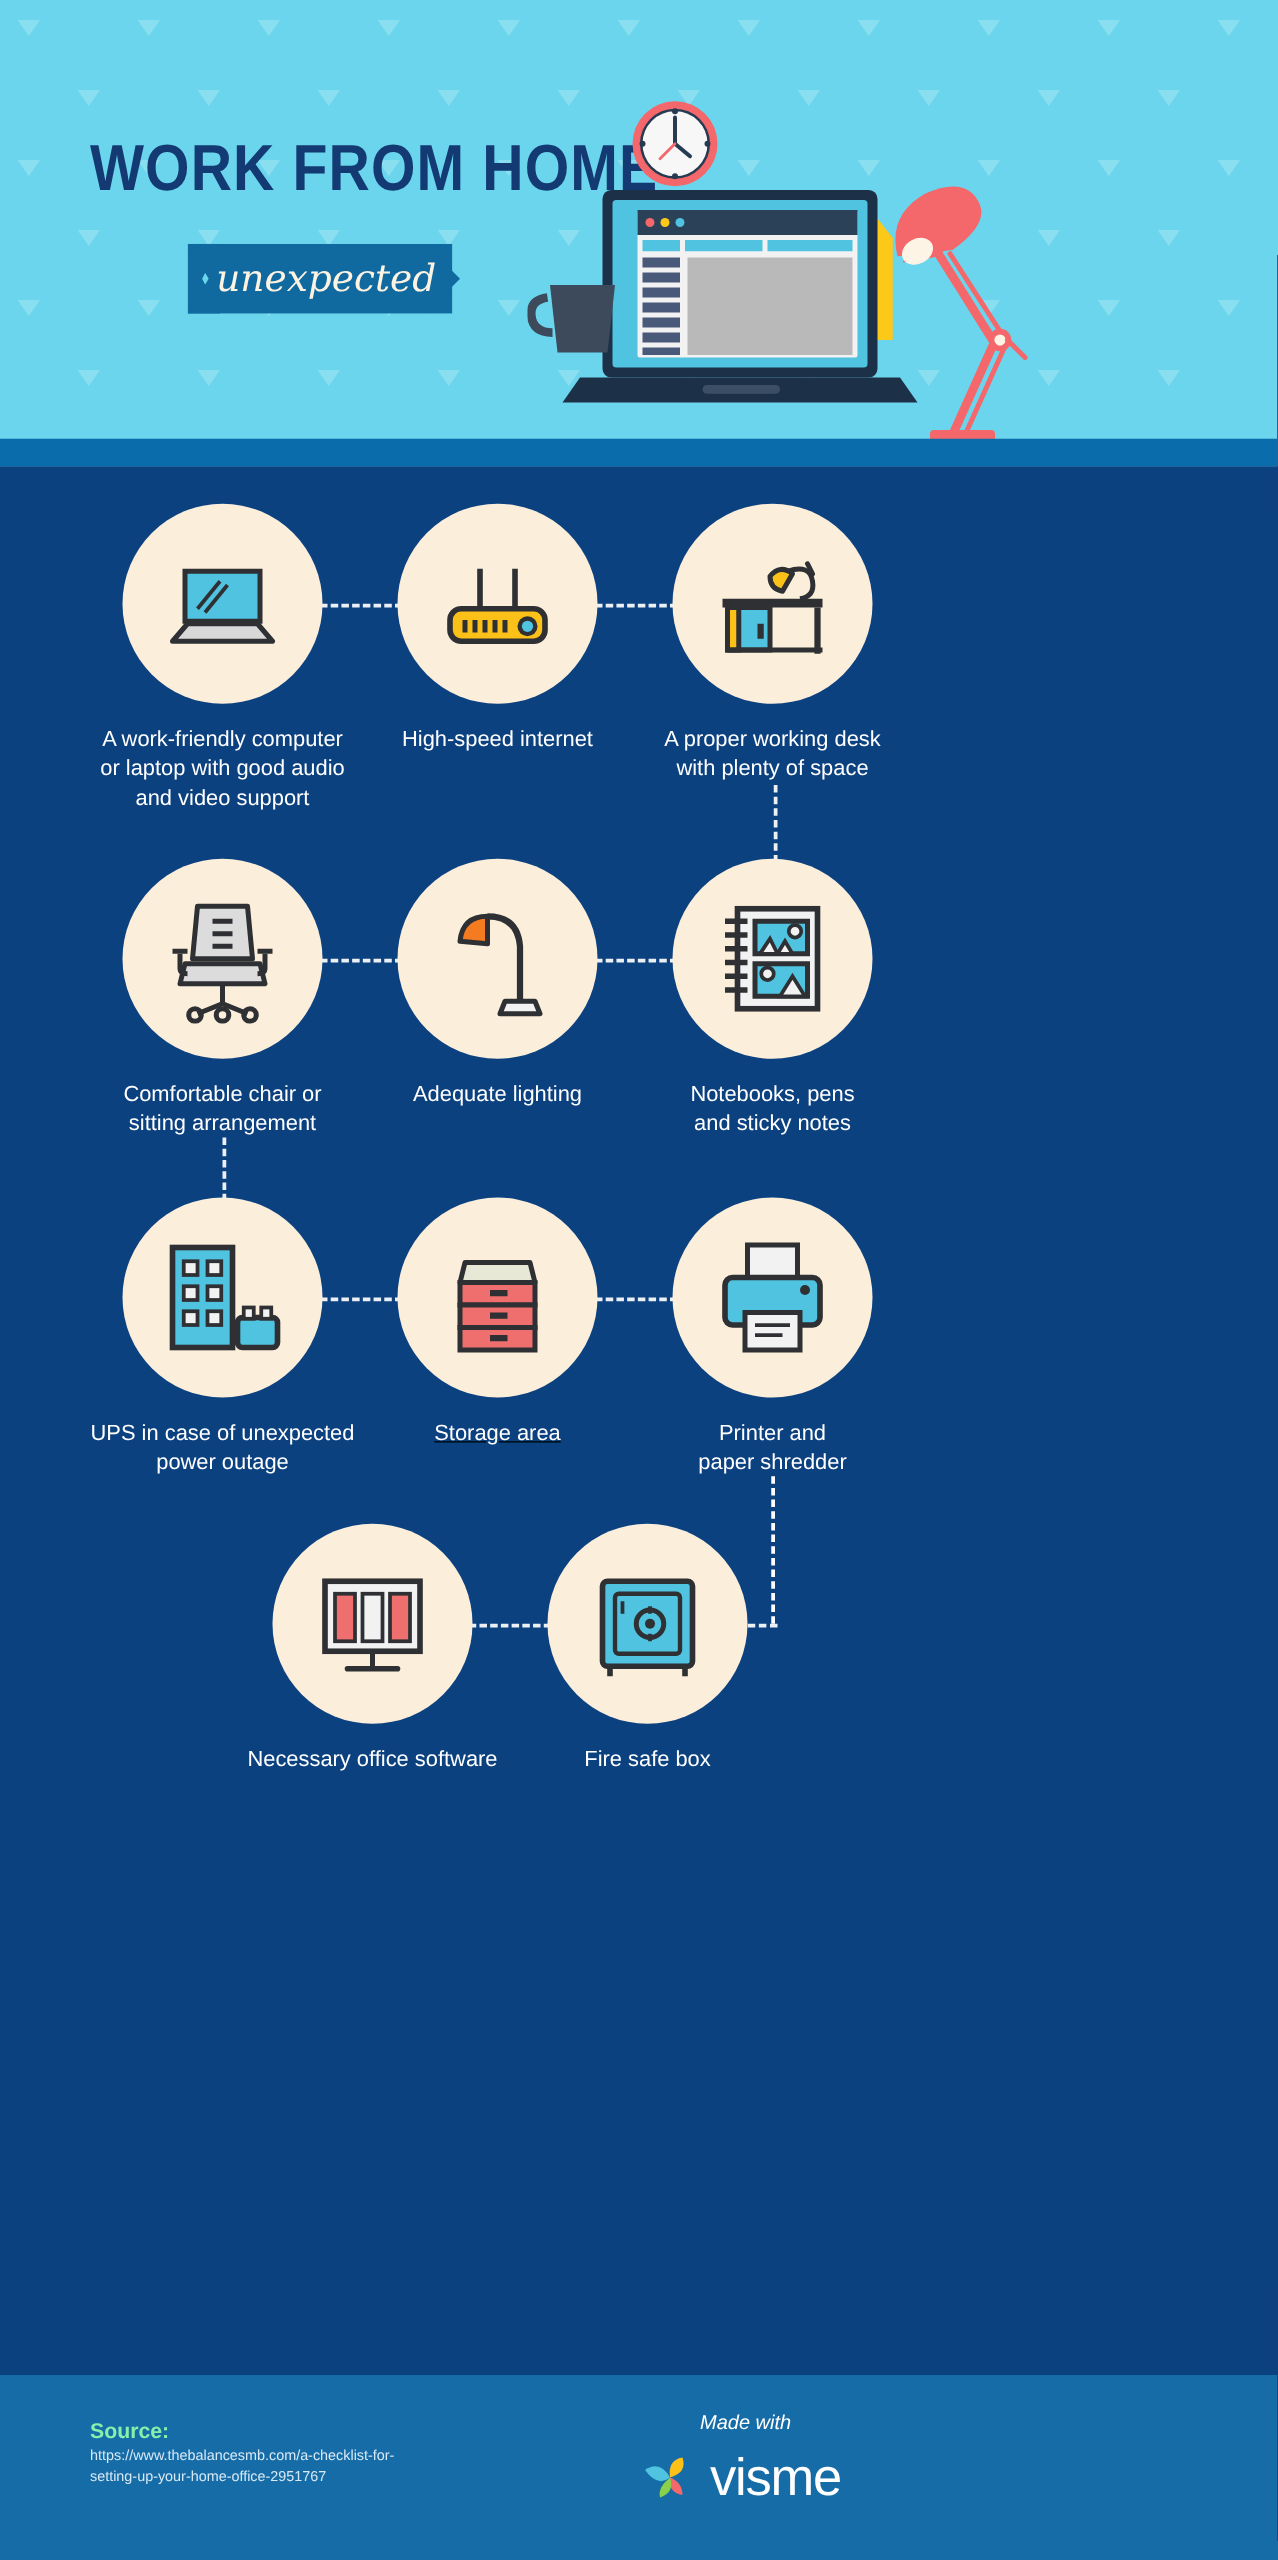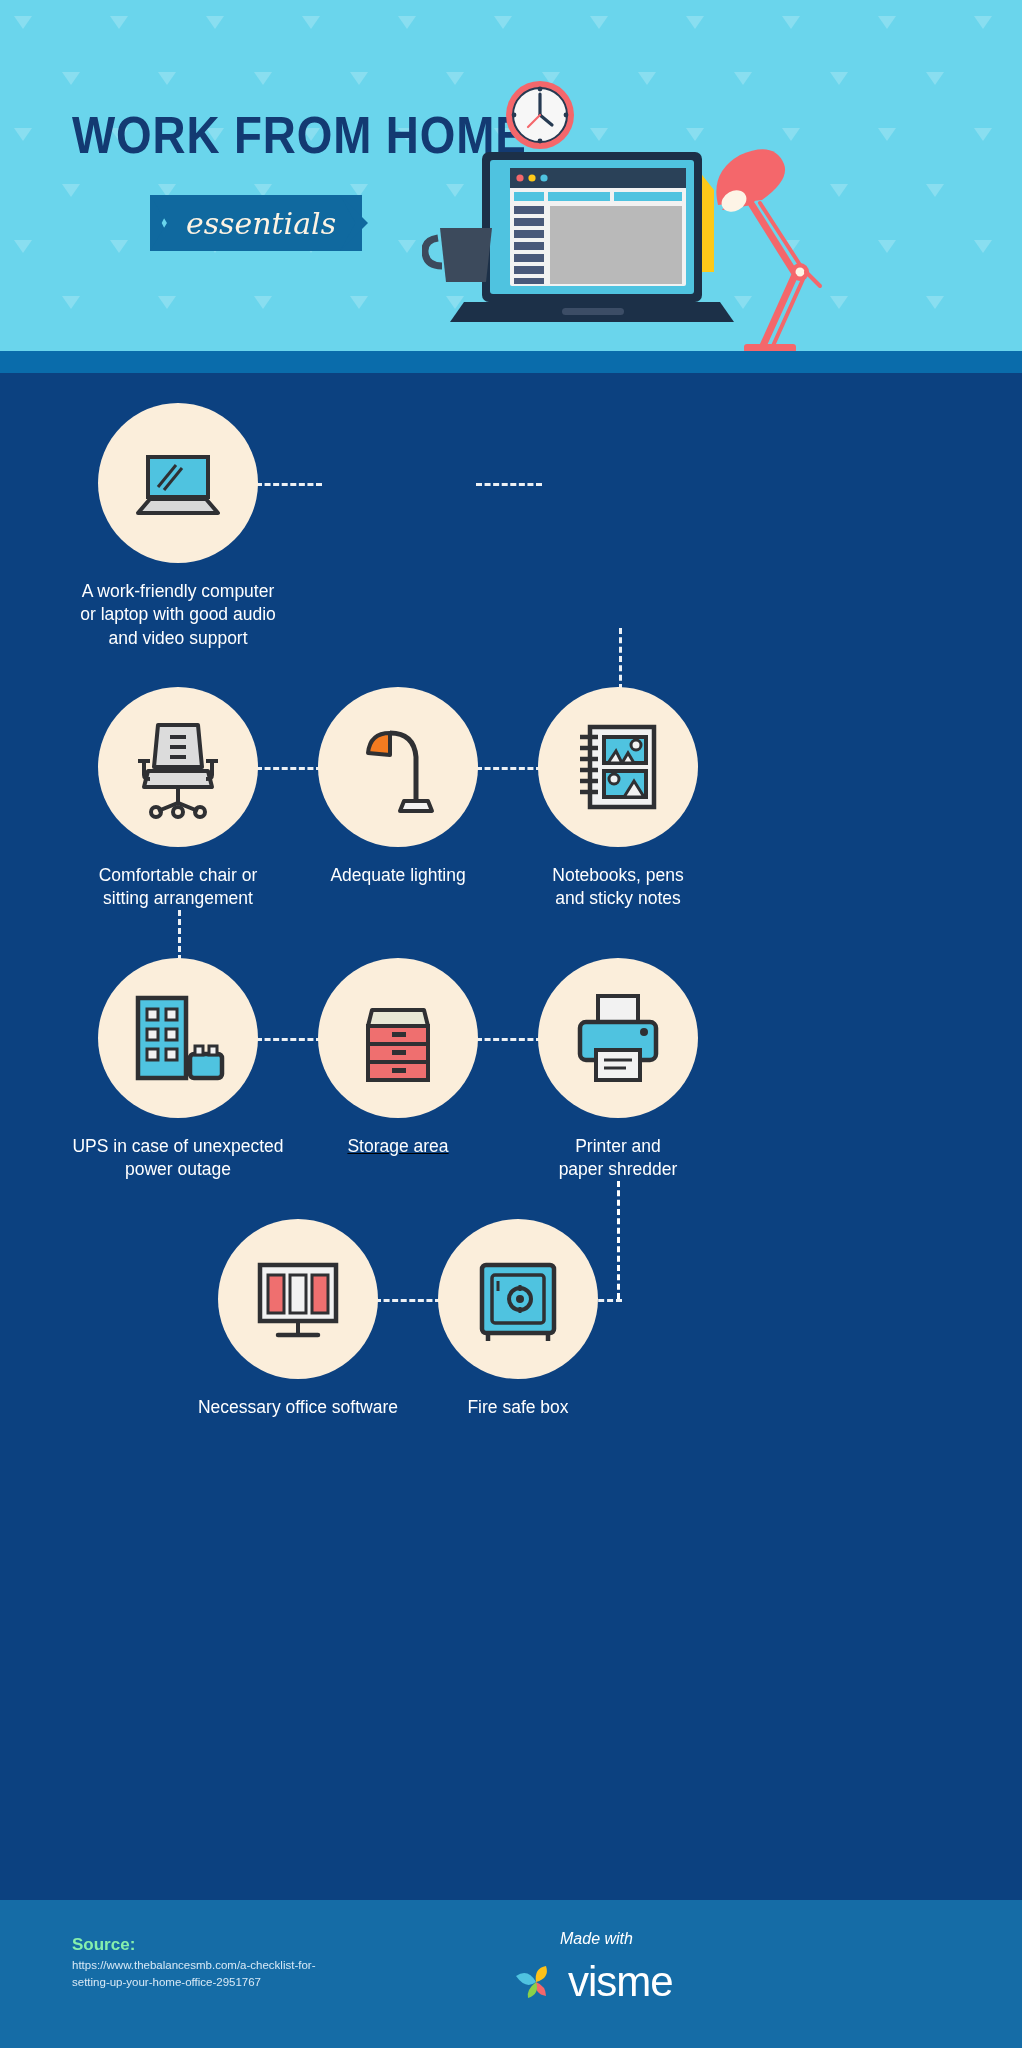--- a/index.html
+++ b/index.html
@@ -222,21 +222,21 @@
       <div class="tri" style="left: 590px; top: 352px;"></div>
       <div class="tri" style="left: 686px; top: 352px;"></div>
       <div class="tri" style="left: 782px; top: 352px;"></div>
       <div class="tri" style="left: 878px; top: 352px;"></div>
       <div class="tri" style="left: 974px; top: 352px;"></div>
     </div>
 
   <div class="header-title">WORK FROM HOME</div>
 
   <div class="ribbon-left-tail"></div>
-  <div class="ribbon">essentials</div>
+  <div class="ribbon">unexpected</div>
   <div class="ribbon-right-tail"></div>
 
   <svg class="header-art" viewBox="0 0 600 373">
 
     <g>
       <circle cx="118" cy="115" r="34" fill="#f4676b"></circle>
       <circle cx="118" cy="115" r="27" fill="#f7f7f7" stroke="#263a52" stroke-width="2"></circle>
       <circle cx="118" cy="89" r="2.4" fill="#263a52"></circle>
       <circle cx="144" cy="115" r="2.4" fill="#263a52"></circle>
       <circle cx="118" cy="141" r="2.4" fill="#263a52"></circle>
@@ -322,21 +322,57 @@
         <line x1="28" y1="52" x2="46" y2="30" stroke="#2f3033" stroke-width="3"></line>
         <line x1="34" y1="55" x2="52" y2="33" stroke="#2f3033" stroke-width="3"></line>
         <path d="M20 64 L76 64 L88 78 L8 78 Z" fill="#d8d8d8" stroke="#2f3033" stroke-width="4" stroke-linejoin="round"></path>
       </svg>
     </div>
     <div class="caption">A work-friendly computer
 or laptop with good audio
 and video support</div>
   </div>
 
-
+  <div class="cell" style="left:248px;top:30px;">
+    <div class="bubble">
+      <svg width="96" height="96" viewBox="0 0 96 96">
+        <line x1="34" y1="20" x2="34" y2="50" stroke="#2f3033" stroke-width="4.5"></line>
+        <line x1="62" y1="20" x2="62" y2="50" stroke="#2f3033" stroke-width="4.5"></line>
+        <rect x="10" y="52" width="76" height="26" rx="9" fill="#fcc119" stroke="#2f3033" stroke-width="4.5"></rect>
+        <g fill="#2f3033">
+          <rect x="20" y="61" width="4" height="10"></rect>
+          <rect x="28" y="61" width="4" height="10"></rect>
+          <rect x="36" y="61" width="4" height="10"></rect>
+          <rect x="44" y="61" width="4" height="10"></rect>
+          <rect x="52" y="61" width="4" height="10"></rect>
+        </g>
+        <circle cx="72" cy="66" r="8" fill="#2f3033"></circle>
+        <circle cx="72" cy="66" r="4.5" fill="#4fc3e0"></circle>
+      </svg>
+    </div>
+    <div class="caption">High-speed internet</div>
+  </div>
+
+  <div class="cell" style="left:468px;top:30px;">
+    <div class="bubble">
+      <svg width="100" height="100" viewBox="0 0 100 100">
+        <path d="M62 24 Q80 18 82 32 Q84 44 72 46" fill="none" stroke="#2f3033" stroke-width="4"></path>
+        <path d="M48 28 Q56 18 66 26 L58 40 Q48 38 48 28 Z" fill="#fcc119" stroke="#2f3033" stroke-width="4" stroke-linejoin="round"></path>
+        <line x1="78" y1="18" x2="82" y2="26" stroke="#2f3033" stroke-width="4" stroke-linecap="round"></line>
+        <rect x="10" y="46" width="80" height="7" fill="#2f3033"></rect>
+        <rect x="14" y="53" width="34" height="34" fill="#4fc3e0" stroke="#2f3033" stroke-width="4"></rect>
+        <rect x="14" y="53" width="9" height="34" fill="#fcc119" stroke="#2f3033" stroke-width="4"></rect>
+        <rect x="38" y="66" width="5" height="12" fill="#2f3033"></rect>
+        <line x1="86" y1="53" x2="86" y2="90" stroke="#2f3033" stroke-width="5"></line>
+        <line x1="14" y1="87" x2="90" y2="87" stroke="#2f3033" stroke-width="4"></line>
+      </svg>
+    </div>
+    <div class="caption">A proper working desk
+with plenty of space</div>
+  </div>
 
   <div class="cell" style="left:248px;top:314px;">
     <div class="bubble">
       <svg width="100" height="104" viewBox="0 0 100 104">
         <path d="M20 38 Q22 18 42 18 L42 40 Z" fill="#f47b20" stroke="#2f3033" stroke-width="4" stroke-linejoin="round"></path>
         <path d="M42 18 Q66 18 68 42 L68 88" fill="none" stroke="#2f3033" stroke-width="5"></path>
         <path d="M52 96 L56 86 L80 86 L84 96 Z" fill="#f2f2f2" stroke="#2f3033" stroke-width="4" stroke-linejoin="round"></path>
       </svg>
     </div>
     <div class="caption">Adequate lighting</div>

